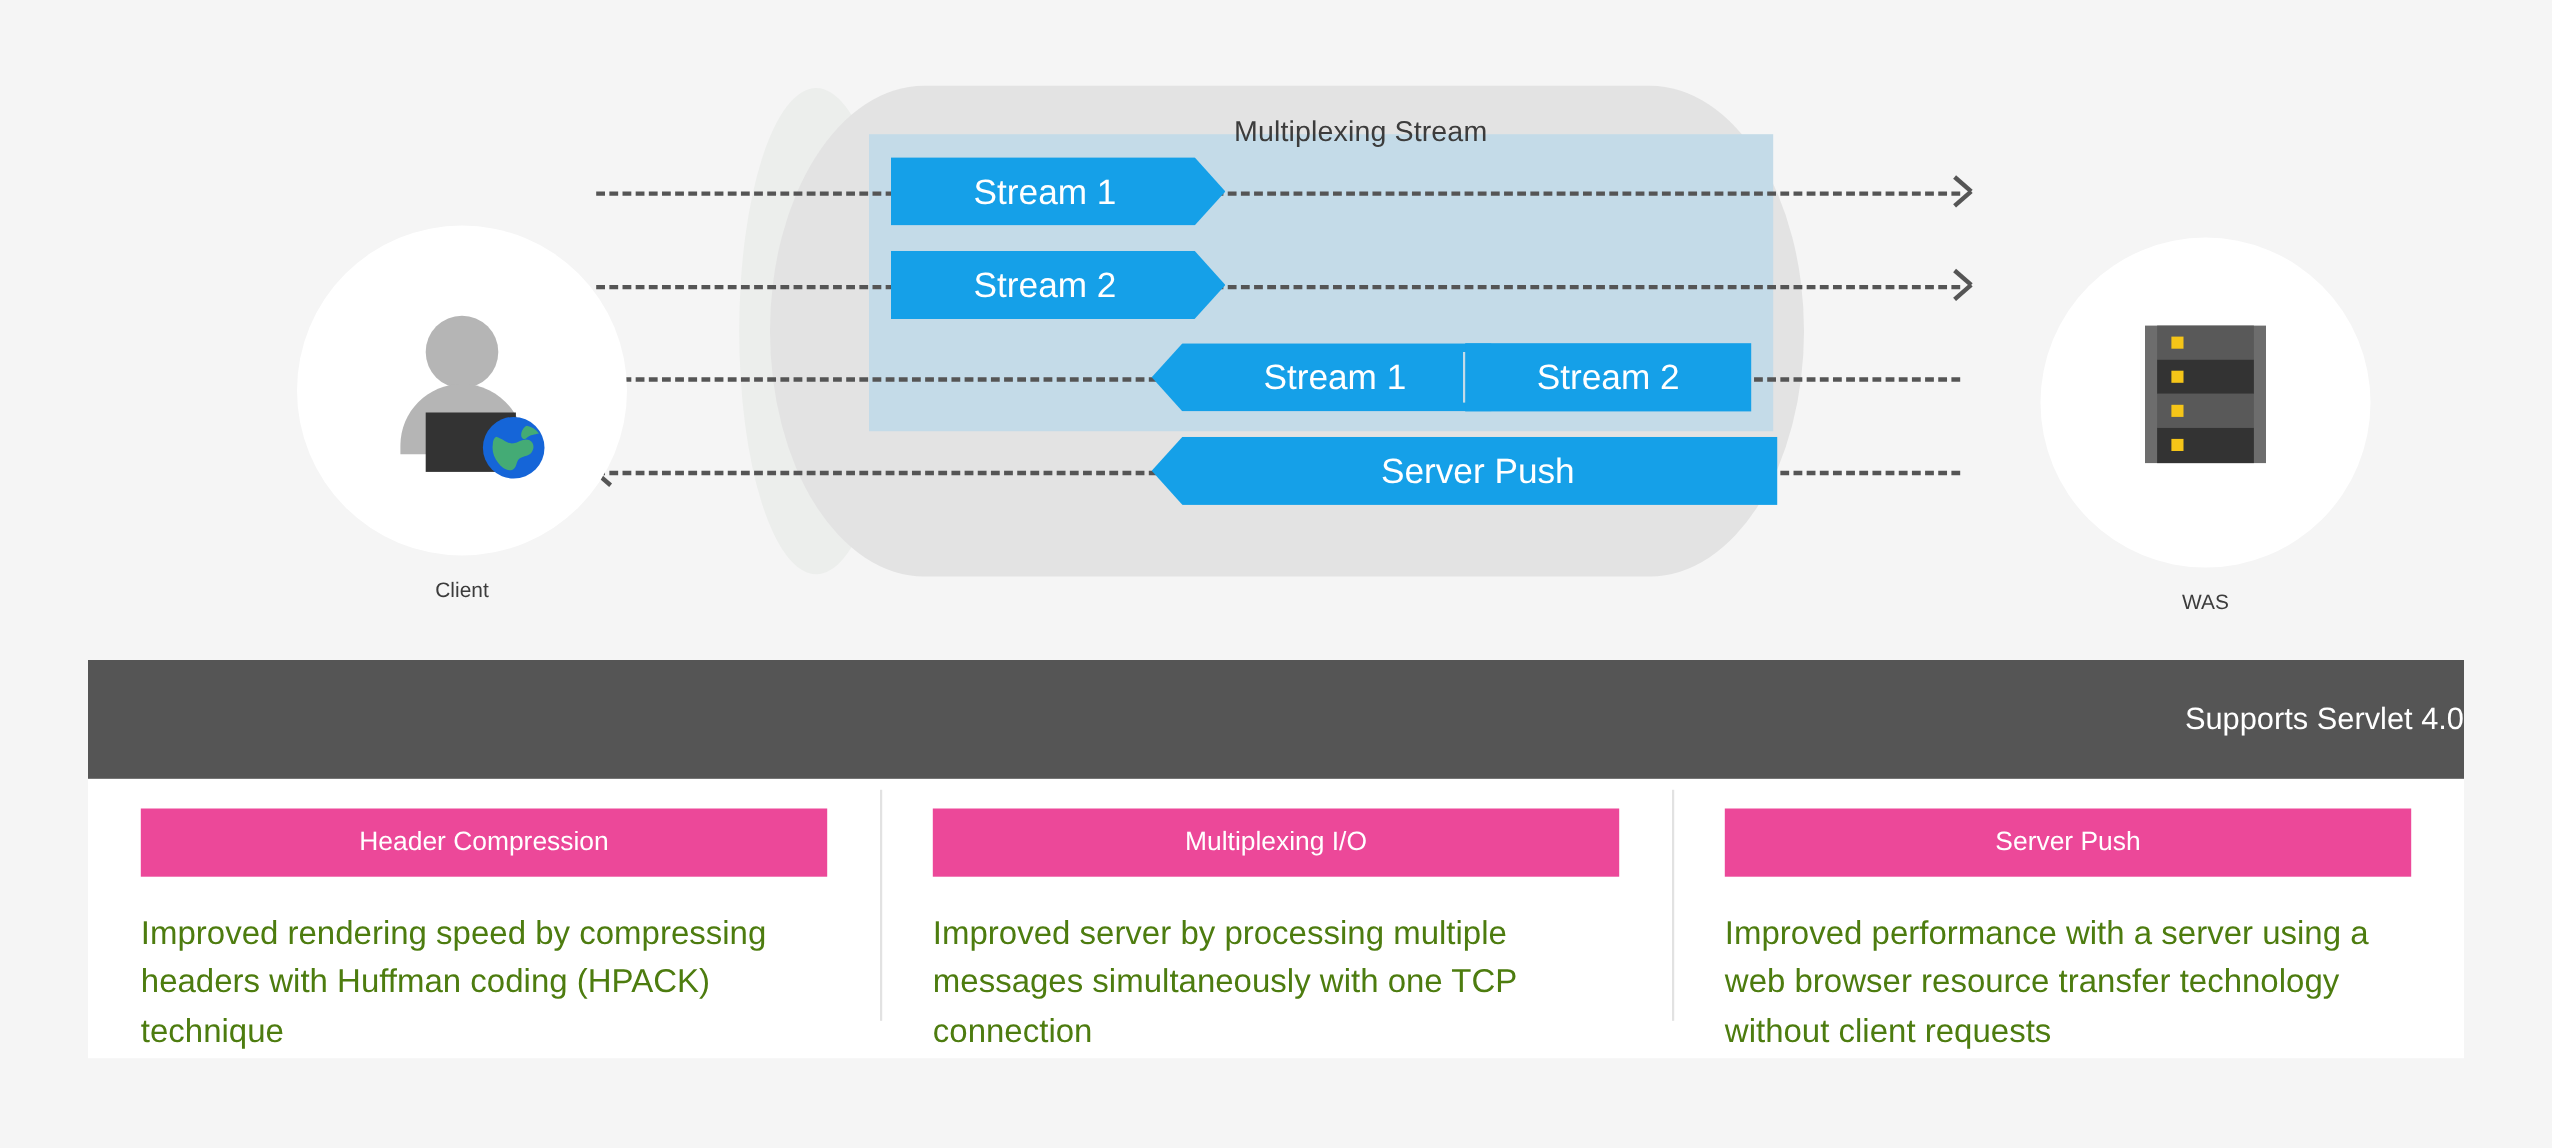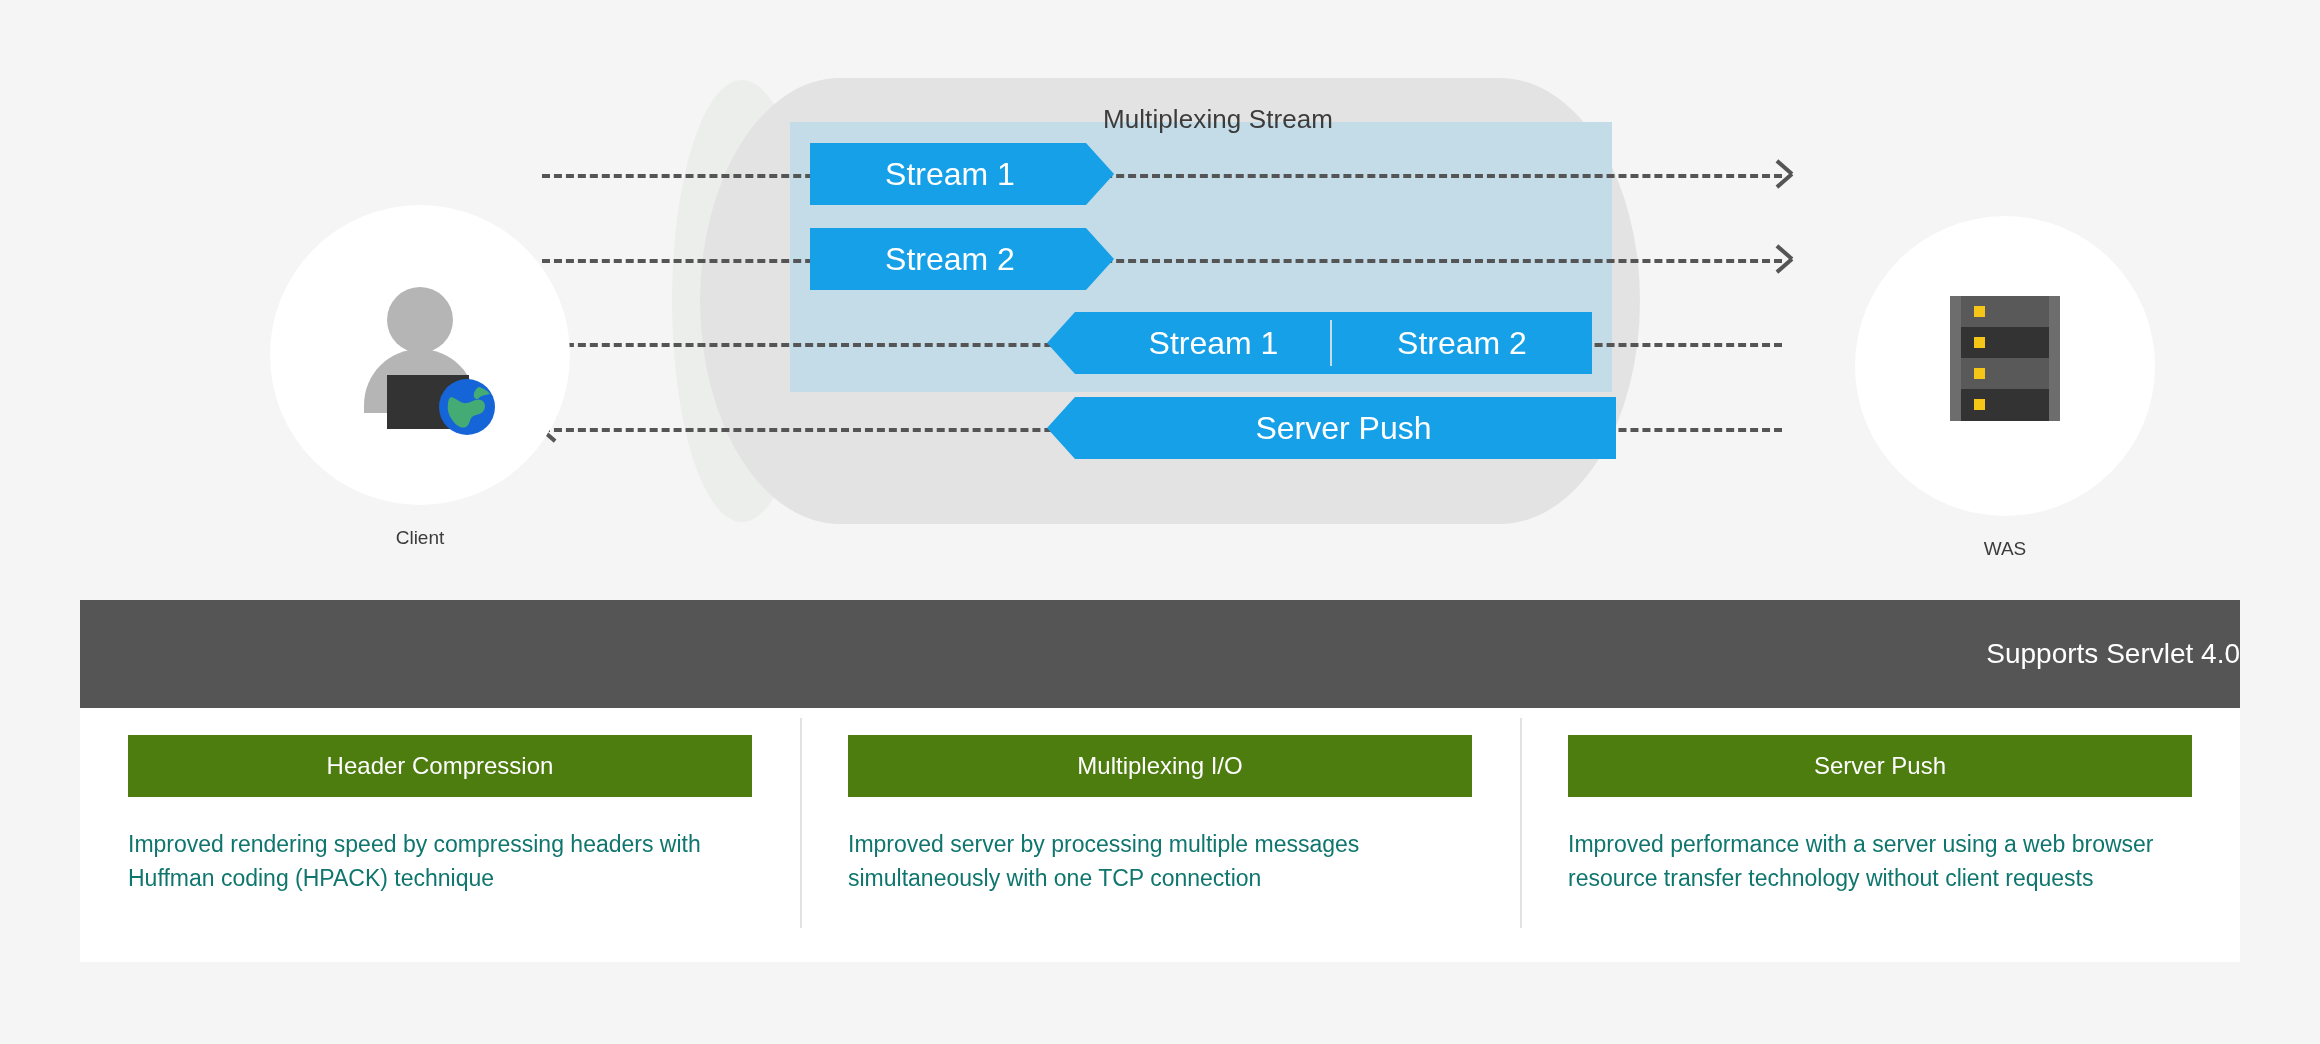--- a/index.html
+++ b/index.html
@@ -48,21 +48,21 @@
   .mux-panel {
     position: absolute;
     left: 790px;
     top: 122px;
     width: 822px;
     height: 270px;
     background: #c4dbe8;
   }
   .mux-label {
     position: absolute;
-    left: 807px;
+    left: 826px;
     top: 104px;
     width: 822px;
     text-align: center;
     font-size: 26px;
     color: #3c3c3c;
     letter-spacing: .1px;
   }
 
   
   .dash {
@@ -187,32 +187,32 @@
     content: "";
     position: absolute;
     left: 0;
     top: 10px;
     bottom: 34px;
     width: 2px;
     background: #e2e2e2;
   }
   .card-button {
     height: 62px;
-    background: #4d7c0f;
+    background: #ec4899;
     color: #ffffff;
     font-size: 24px;
     display: flex;
     align-items: center;
     justify-content: center;
   }
   .card-desc {
     margin-top: 30px;
-    font-size: 23px;
+    font-size: 30px;
     line-height: 1.48;
-    color: #0f766e;
+    color: #4d7c0f;
   }
 </style>
 </head>
 <body>
 
 <div id="diagram">
 
   <div class="tunnel-cap"></div>
   <div class="tunnel-body"></div>
 

